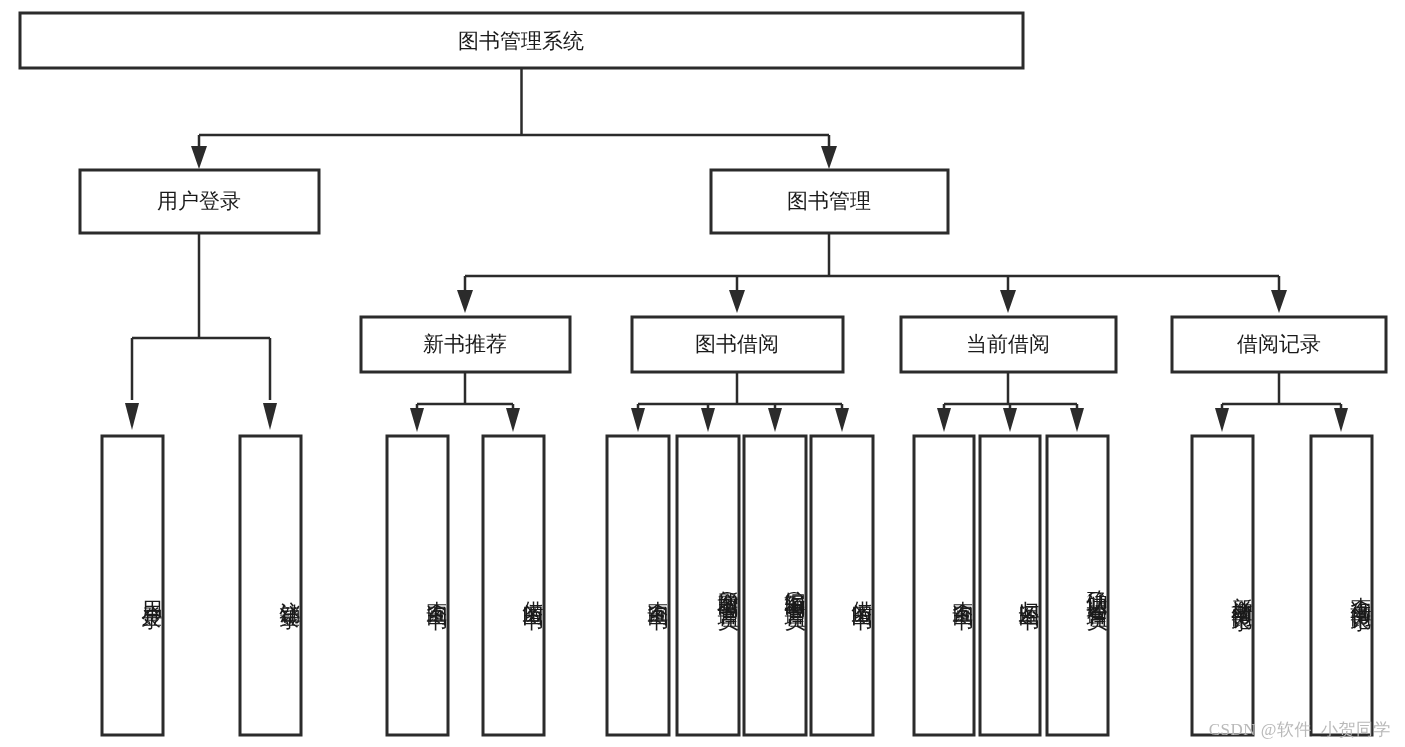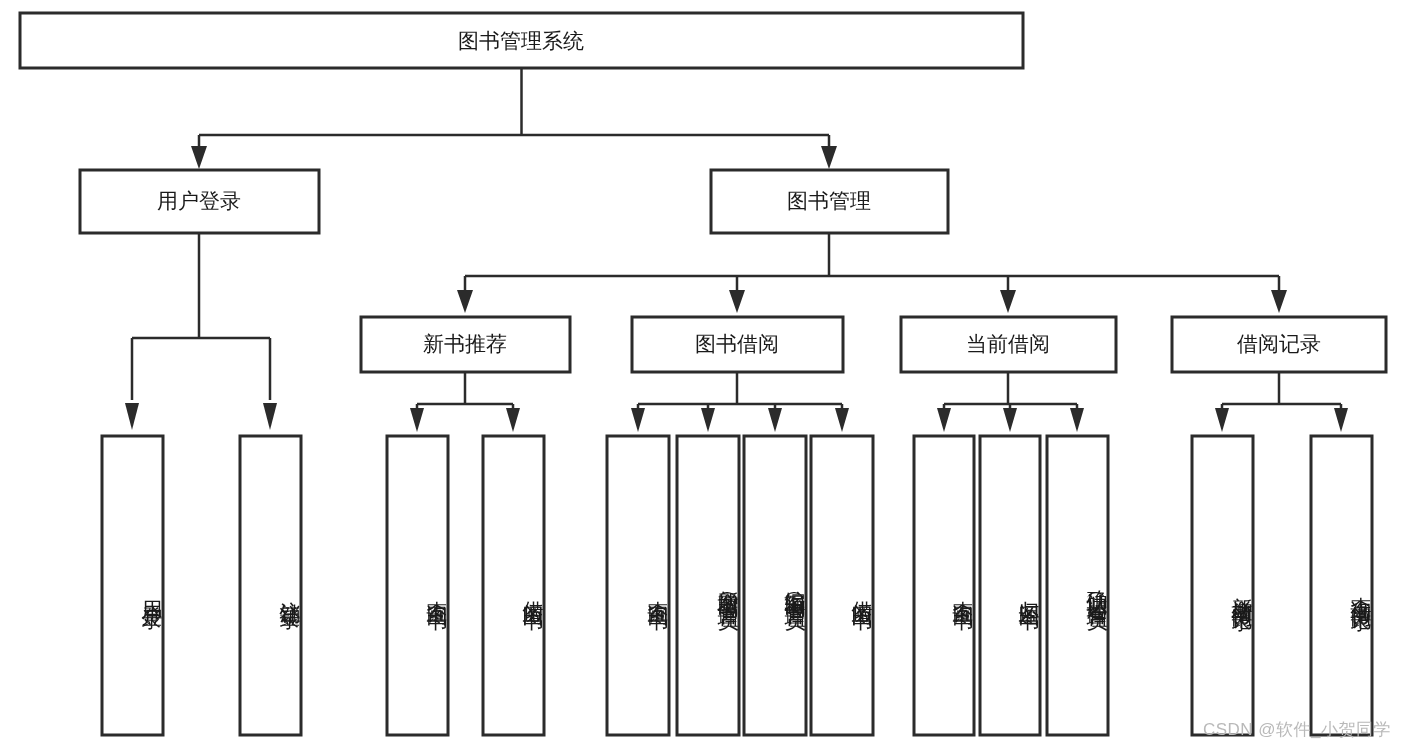--- a/index.html
+++ b/index.html
@@ -64,21 +64,21 @@
     display: flex;
     align-items: flex-start;
     justify-content: center;
     pointer-events: none;
     user-select: none;
   }
   #watermark {
     position: absolute;
     right: 14px;
     bottom: 6px;
-    font-family: Liberation Sans, sans-serif;
+    font-family: Liberation Serif, serif;
     font-size: 17px;
     color: #b9b9b9;
     letter-spacing: 0.5px;
     white-space: nowrap;
     user-select: none;
   }
 </style>
 </head>
 <body>
 

